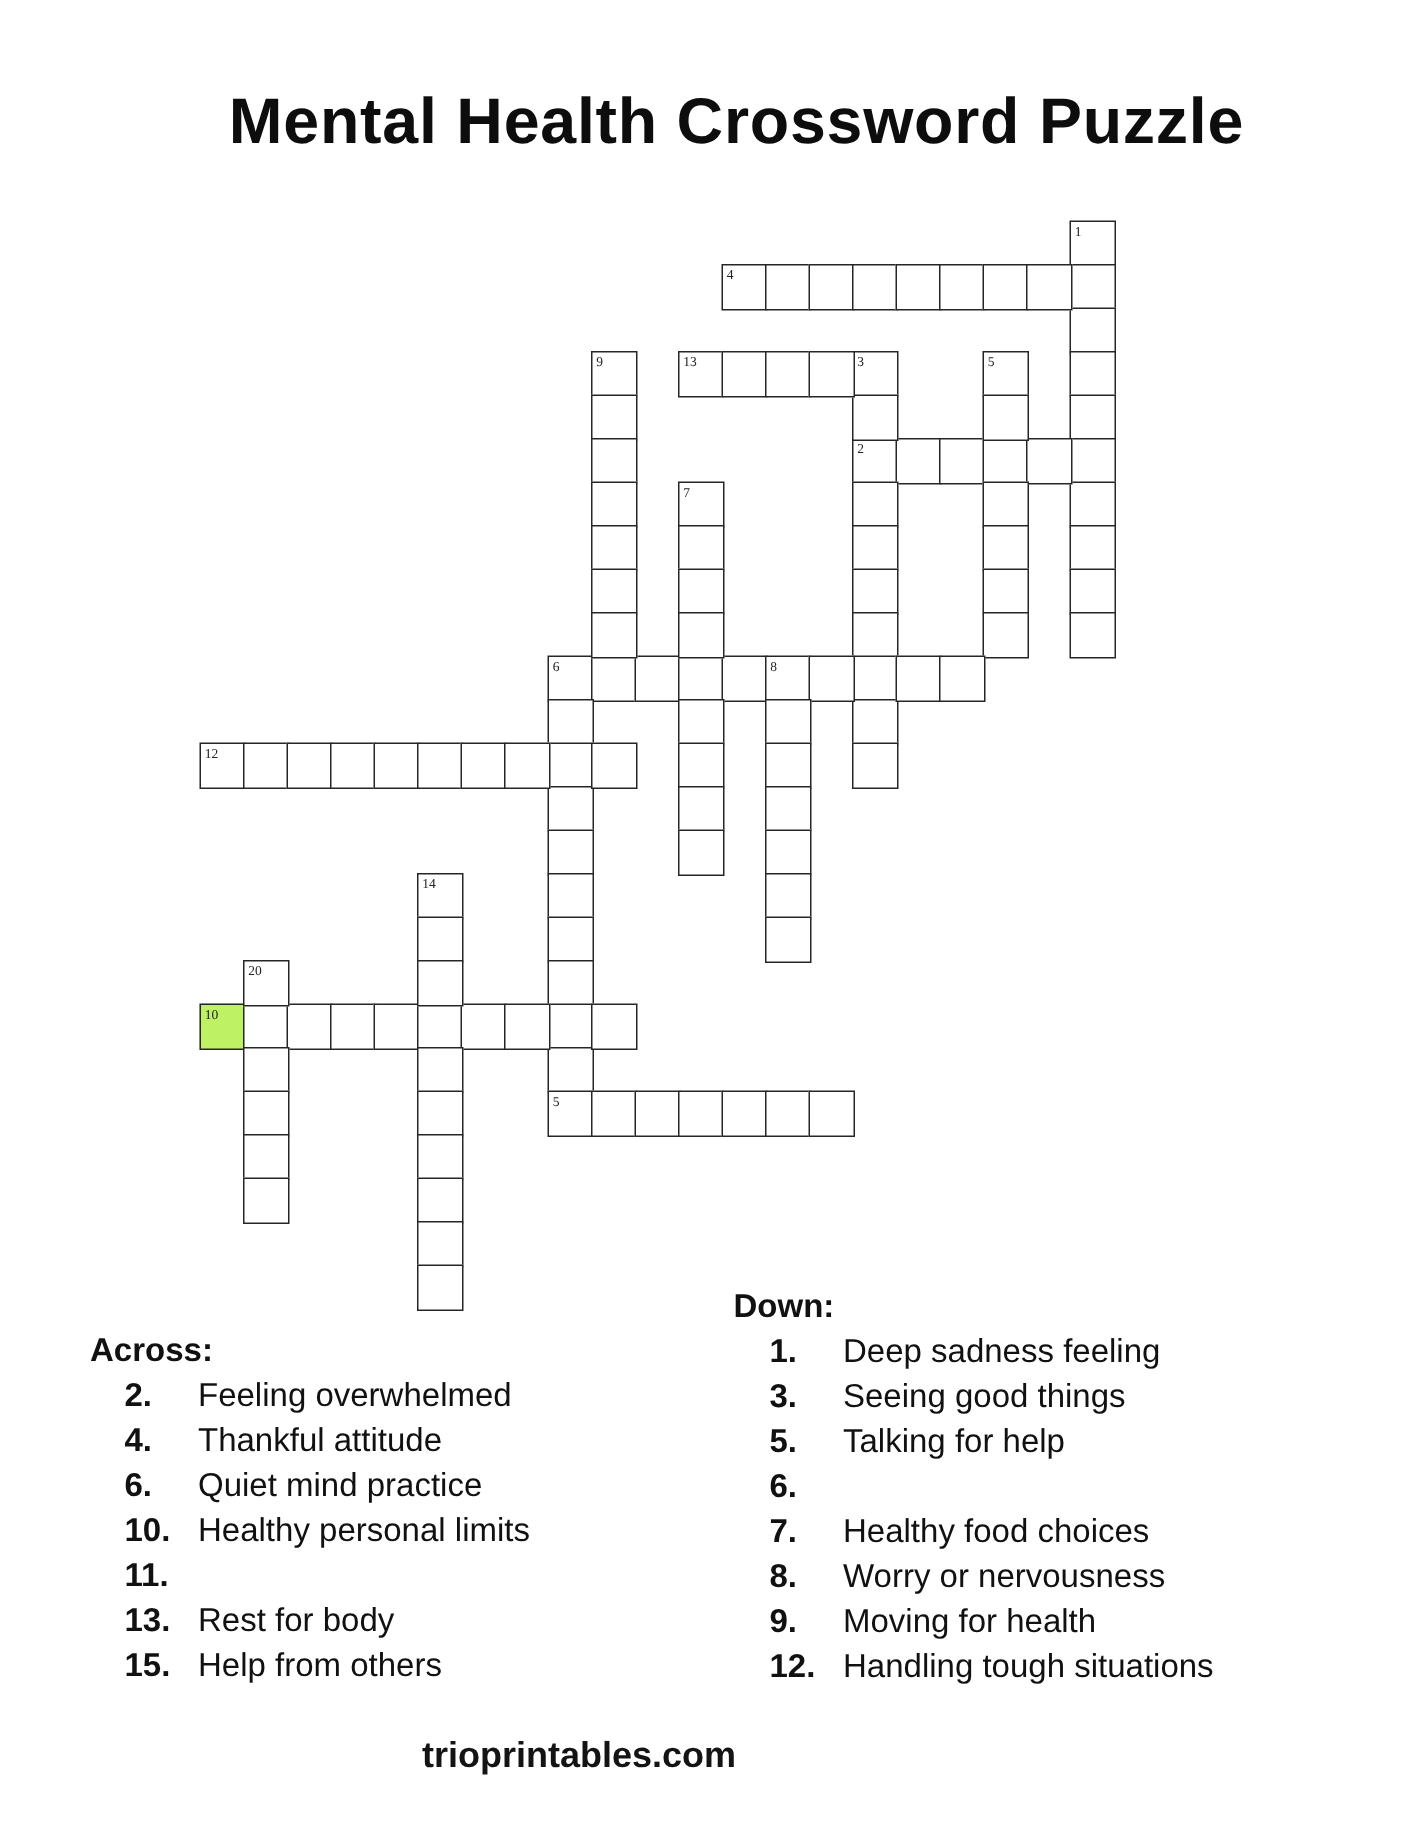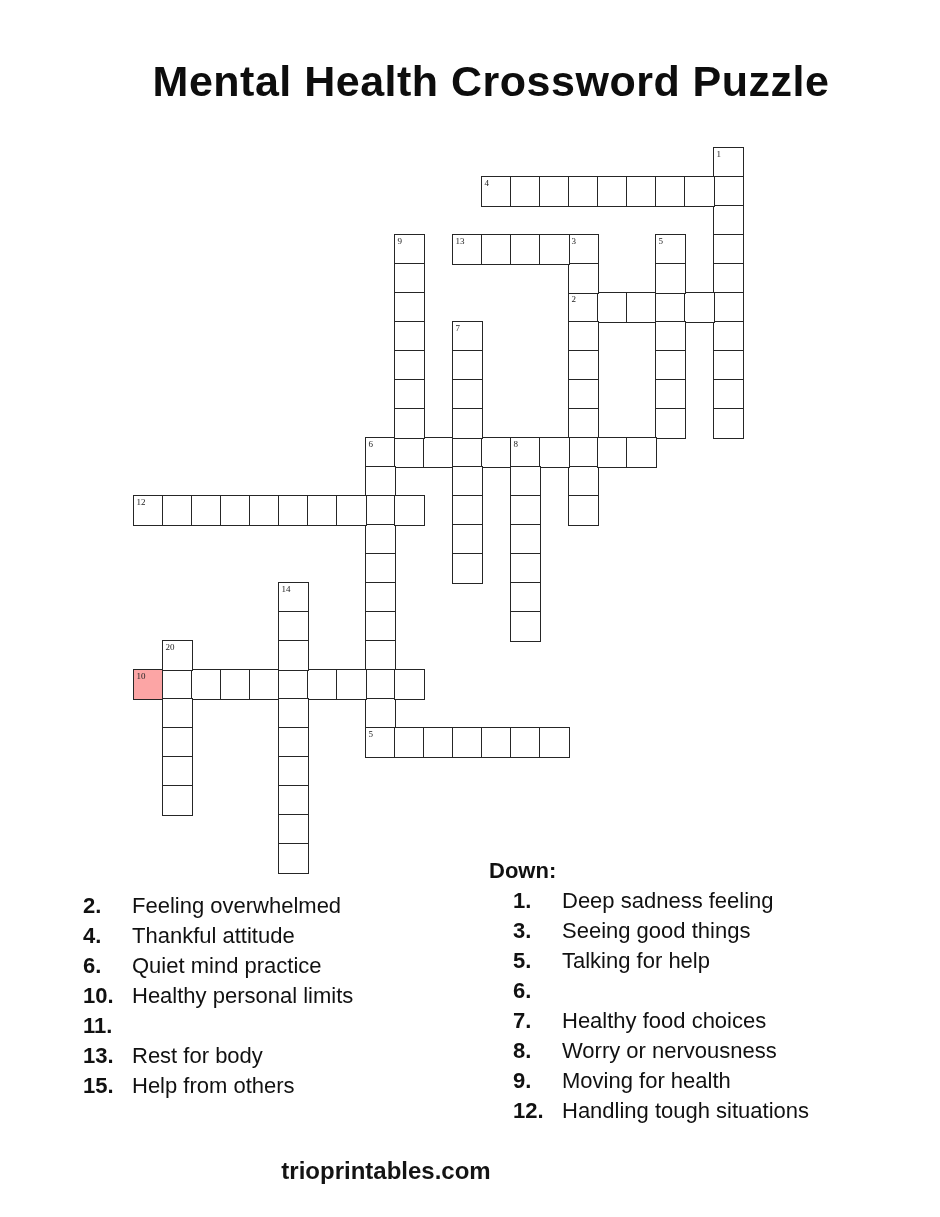--- a/index.html
+++ b/index.html
@@ -200,21 +200,21 @@
       <div class="cell" style="left: 510px; top: 611px; border-color: rgb(38, 38, 38); background: rgb(255, 255, 255);"></div>
       <div class="cell" style="left: 394px; top: 234px; border-color: rgb(38, 38, 38); background: rgb(255, 255, 255);">
         <span class="cellnum">9</span>
       </div>
       <div class="cell" style="left: 394px; top: 263px; border-color: rgb(38, 38, 38); background: rgb(255, 255, 255);"></div>
       <div class="cell" style="left: 394px; top: 292px; border-color: rgb(38, 38, 38); background: rgb(255, 255, 255);"></div>
       <div class="cell" style="left: 394px; top: 321px; border-color: rgb(38, 38, 38); background: rgb(255, 255, 255);"></div>
       <div class="cell" style="left: 394px; top: 350px; border-color: rgb(38, 38, 38); background: rgb(255, 255, 255);"></div>
       <div class="cell" style="left: 394px; top: 379px; border-color: rgb(38, 38, 38); background: rgb(255, 255, 255);"></div>
       <div class="cell" style="left: 394px; top: 408px; border-color: rgb(38, 38, 38); background: rgb(255, 255, 255);"></div>
-      <div class="cell" style="left: 133px; top: 669px; border-color: rgb(38, 38, 38); background: #fca5a5;">
+      <div class="cell" style="left: 133px; top: 669px; border-color: rgb(38, 38, 38); background: #bef264;">
         <span class="cellnum">10</span>
       </div>
       <div class="cell" style="left: 162px; top: 669px; border-color: rgb(38, 38, 38); background: rgb(255, 255, 255);"></div>
       <div class="cell" style="left: 191px; top: 669px; border-color: rgb(38, 38, 38); background: rgb(255, 255, 255);"></div>
       <div class="cell" style="left: 220px; top: 669px; border-color: rgb(38, 38, 38); background: rgb(255, 255, 255);"></div>
       <div class="cell" style="left: 249px; top: 669px; border-color: rgb(38, 38, 38); background: rgb(255, 255, 255);"></div>
       <div class="cell" style="left: 278px; top: 669px; border-color: rgb(38, 38, 38); background: rgb(255, 255, 255);"></div>
       <div class="cell" style="left: 307px; top: 669px; border-color: rgb(38, 38, 38); background: rgb(255, 255, 255);"></div>
       <div class="cell" style="left: 336px; top: 669px; border-color: rgb(38, 38, 38); background: rgb(255, 255, 255);"></div>
       <div class="cell" style="left: 394px; top: 669px; border-color: rgb(38, 38, 38); background: rgb(255, 255, 255);"></div>
@@ -255,20 +255,21 @@
       <div class="cell" style="left: 278px; top: 843px; border-color: rgb(38, 38, 38); background: rgb(255, 255, 255);"></div>
       <div class="cell" style="left: 394px; top: 727px; border-color: rgb(38, 38, 38); background: rgb(255, 255, 255);"></div>
       <div class="cell" style="left: 423px; top: 727px; border-color: rgb(38, 38, 38); background: rgb(255, 255, 255);"></div>
       <div class="cell" style="left: 452px; top: 727px; border-color: rgb(38, 38, 38); background: rgb(255, 255, 255);"></div>
       <div class="cell" style="left: 481px; top: 727px; border-color: rgb(38, 38, 38); background: rgb(255, 255, 255);"></div>
       <div class="cell" style="left: 510px; top: 727px; border-color: rgb(38, 38, 38); background: rgb(255, 255, 255);"></div>
       <div class="cell" style="left: 539px; top: 727px; border-color: rgb(38, 38, 38); background: rgb(255, 255, 255);"></div>
     </div>
 
   <div id="across-section" class="clue-section">
+    <h2 class="clue-heading">Across:</h2>
     <div class="clue-list" id="across-list">
         <div class="clue-item">
           <span class="clue-num">2.</span>
           <span class="clue-text">Feeling overwhelmed</span>
         </div>
         <div class="clue-item">
           <span class="clue-num">4.</span>
           <span class="clue-text">Thankful attitude</span>
         </div>
         <div class="clue-item">

